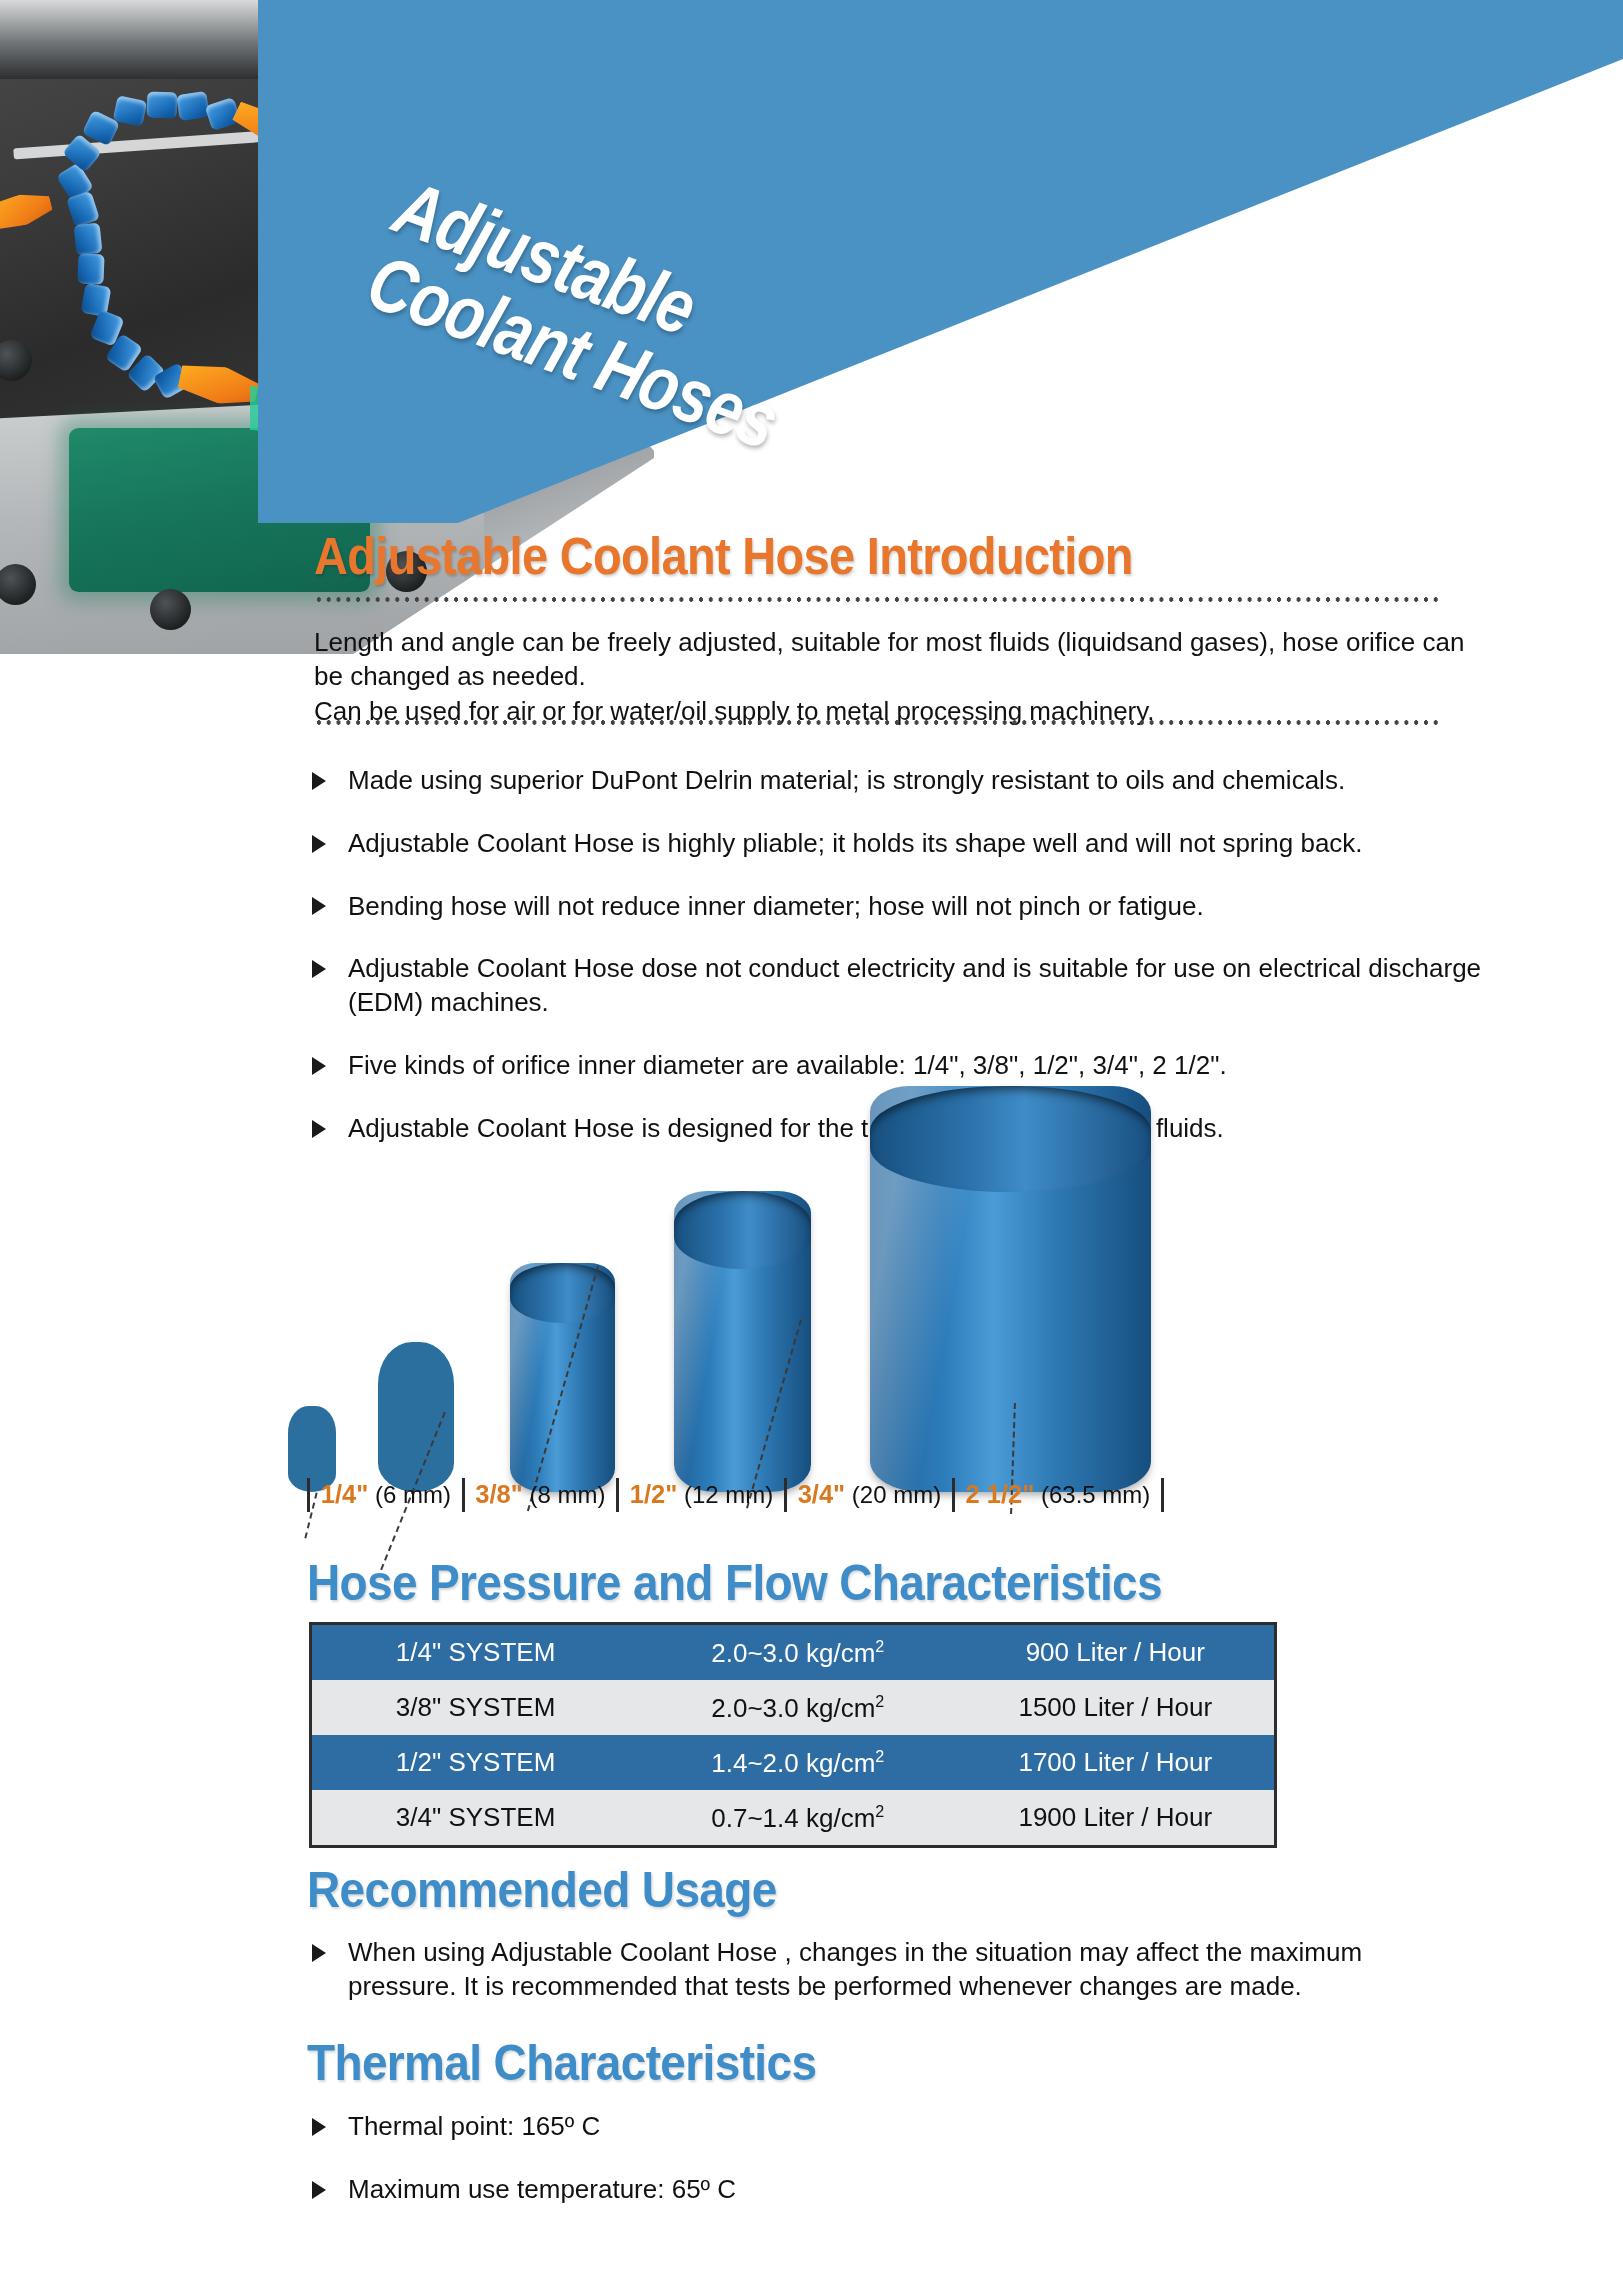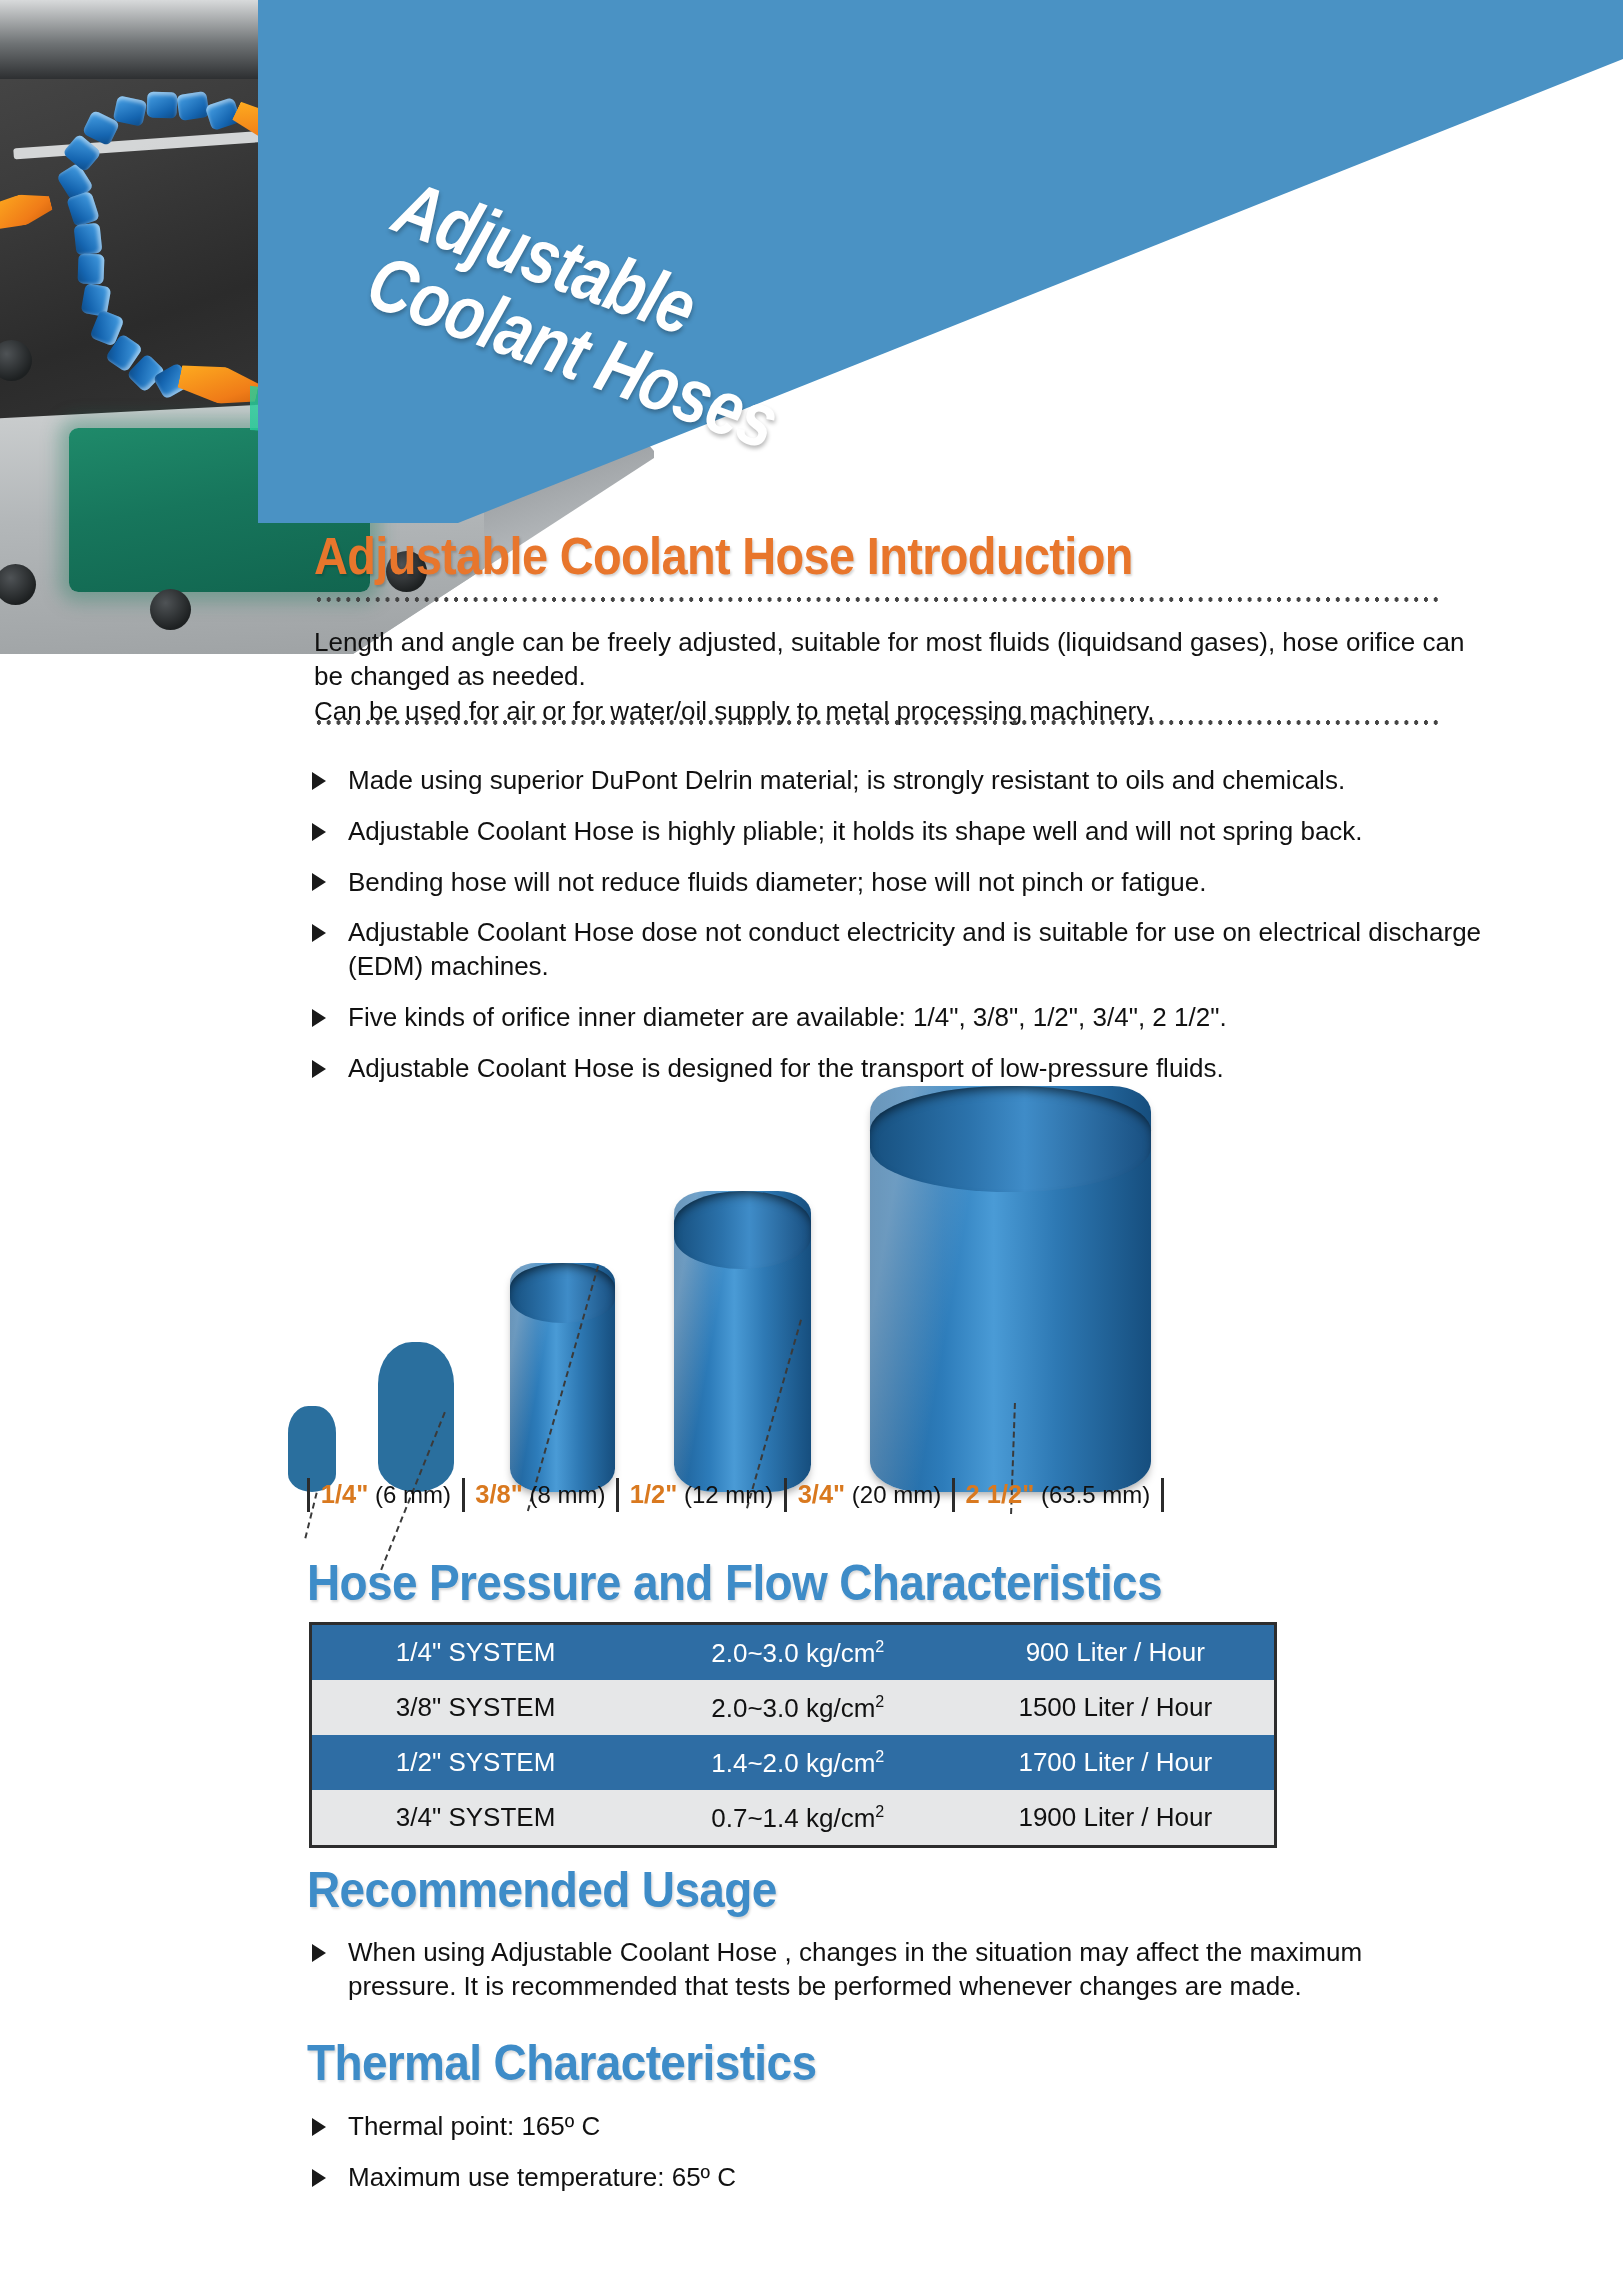--- a/index.html
+++ b/index.html
@@ -84,21 +84,21 @@
   }
 
   .intro{
     position:absolute;left:314px;top:625px;width:1151px;
     font-size:26px;line-height:1.32;color:#111;
   }
 
   
   .blist{position:absolute;left:307px;width:1178px;}
   .bitem{position:relative;padding-left:41px;font-size:26px;line-height:1.30;color:#111;}
-  .bitem + .bitem{margin-top:17px;}
+  .bitem + .bitem{margin-top:29px;}
   .bitem .tri{
     position:absolute;left:5.2px;top:7.9px;width:0;height:0;
     border-left:14.4px solid #1a1a1a;border-top:9.2px solid transparent;border-bottom:9.2px solid transparent;
   }
 
   
   #nozzles{position:absolute;left:281px;top:1060px;width:1021px;height:432px;}
   .nz{position:absolute;bottom:0;}
   .nz.flat{background:#2a6f9e;}
   .nz.photo3d{
@@ -192,21 +192,21 @@
 
   <div class="h-orange">Adjustable Coolant Hose Introduction</div>
   <div class="dotrule" style="top:597px;"></div>
   <div class="intro" style="white-space:pre-line;">Length and angle can be freely adjusted, suitable for most fluids (liquidsand gases), hose orifice can be changed as needed.
 Can be used for air or for water/oil supply to metal processing machinery.</div>
   <div class="dotrule" style="top:720px;"></div>
 
   <div class="blist" id="feature-list" style="top:764px;">
       <div class="bitem"><span class="tri"></span><span>Made using superior DuPont Delrin material; is strongly resistant to oils and chemicals.</span></div>
       <div class="bitem"><span class="tri"></span><span>Adjustable Coolant Hose is highly pliable; it holds its shape well and will not spring back.</span></div>
-      <div class="bitem"><span class="tri"></span><span>Bending hose will not reduce fluids diameter; hose will not pinch or fatigue.</span></div>
+      <div class="bitem"><span class="tri"></span><span>Bending hose will not reduce inner diameter; hose will not pinch or fatigue.</span></div>
       <div class="bitem"><span class="tri"></span><span>Adjustable Coolant Hose dose not conduct electricity and is suitable for use on electrical discharge (EDM) machines.</span></div>
       <div class="bitem"><span class="tri"></span><span>Five kinds of orifice inner diameter are available: 1/4", 3/8", 1/2", 3/4", 2 1/2".</span></div>
       <div class="bitem"><span class="tri"></span><span>Adjustable Coolant Hose is designed for the transport of low-pressure fluids.</span></div>
     </div>
 
   <div id="nozzles">
     <div class="nz flat" style="left:6.5px;width:48px;height:86px;border-radius:22px 22px 26px 26px / 29px 29px 19.6px 19.6px;"></div>
     <div class="nz flat" style="left:97px;width:76px;height:150px;border-radius:34px 34px 38px 38px / 42px 42px 29px 29px;"></div>
 
     <div class="nz photo3d" style="left:229px;width:105px;height:229px;border-radius:26px 26px 34px 34px / 19.6px 19.6px 23.6px 23.6px;">

